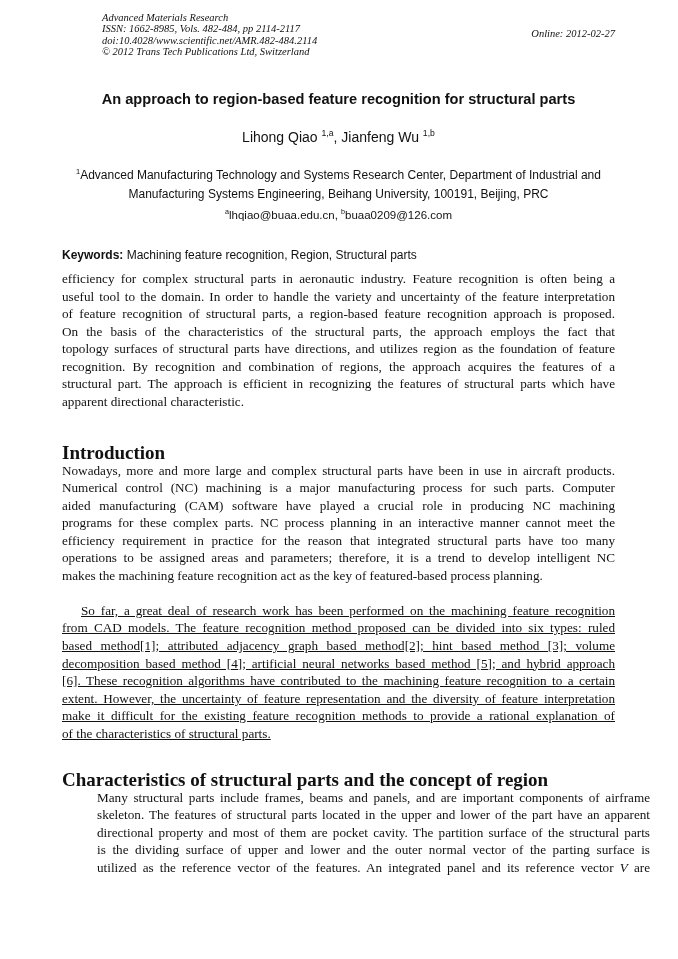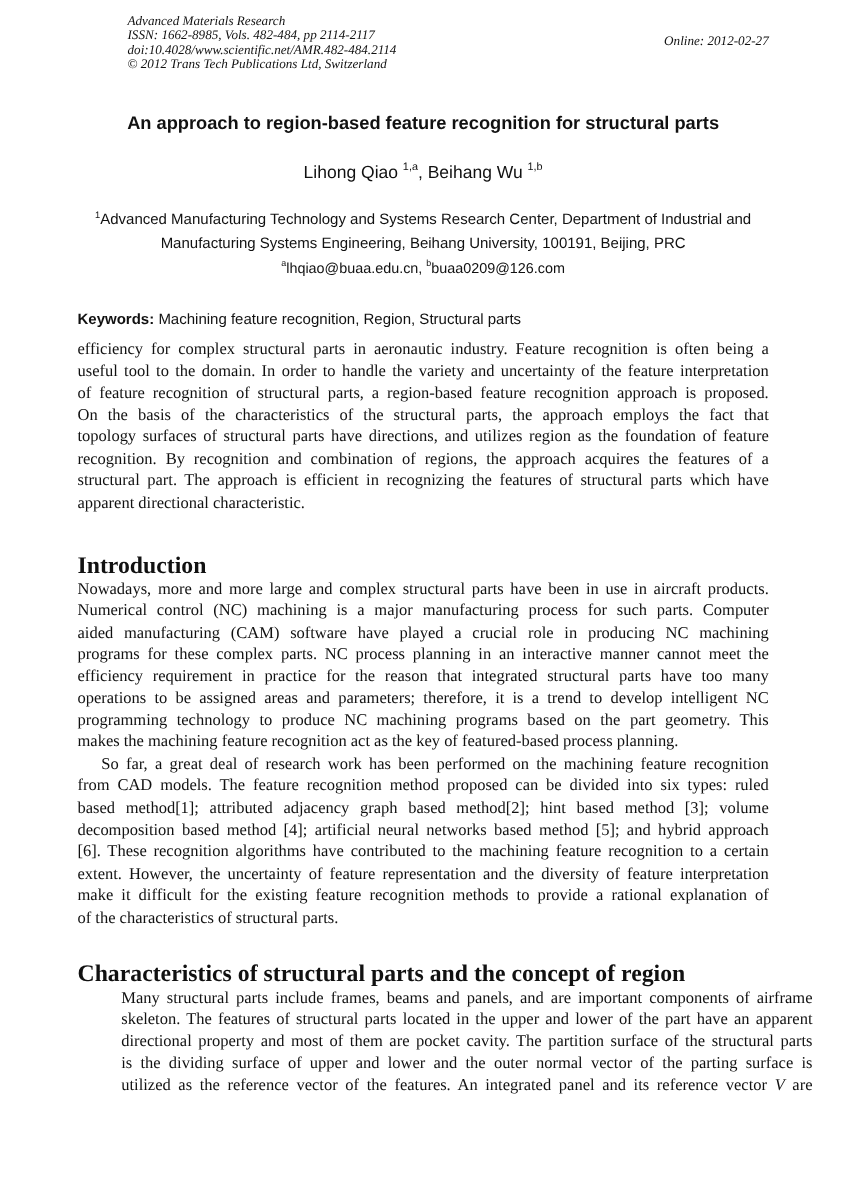--- a/index.html
+++ b/index.html
@@ -34,21 +34,21 @@
       <div>doi:10.4028/www.scientific.net/AMR.482-484.2114</div>
       <div>© 2012 Trans Tech Publications Ltd, Switzerland</div>
     </div>
     <div class="right">Online: 2012-02-27</div>
   </div>
 
   <div class="title">An approach to region-based feature recognition for structural parts</div>
 
   <div class="authors">
     <span>Lihong Qiao</span>
-    <sup>1,a</sup><span>, </span><span>Beihang Wu</span>
+    <sup>1,a</sup><span>, </span><span>Jianfeng Wu</span>
     <sup>1,b</sup>
   </div>
 
   <div class="affil">
     <div><sup>1</sup><span>Advanced Manufacturing Technology and Systems Research Center, Department of Industrial and</span></div>
     <div>Manufacturing Systems Engineering, Beihang University, 100191, Beijing, PRC</div>
   </div>
 
   <div class="emails">
     <sup>a</sup><span>lhqiao@buaa.edu.cn</span><span>, </span><sup>b</sup><span>buaa0209@126.com</span>
@@ -72,25 +72,24 @@
 
   <div class="heading" style="top:444px;">Introduction</div>
 
   <div class="para body" style="top:461.5px;">
     <span class="line">Nowadays, more and more large and complex structural parts have been in use in aircraft products.</span>
     <span class="line">Numerical control (NC) machining is a major manufacturing process for such parts. Computer</span>
     <span class="line">aided manufacturing (CAM) software have played a crucial role in producing NC machining</span>
     <span class="line">programs for these complex parts. NC process planning in an interactive manner cannot meet the</span>
     <span class="line">efficiency requirement in practice for the reason that integrated structural parts have too many</span>
     <span class="line">operations to be assigned areas and parameters; therefore, it is a trend to develop intelligent NC</span>
-    <span class="line">programming technology to produce NC machining programs based on the part geometry. This</span>
     <span class="line last">makes the machining feature recognition act as the key of featured-based process planning.</span>
   </div>
 
-  <div class="para body" style="top:601.9px;">
+  <div class="para body" style="top:601.9px;text-decoration:underline;">
     <span class="line" style="padding-left:19px; width:534px;">So far, a great deal of research work has been performed on the machining feature recognition</span>
     <span class="line">from CAD models. The feature recognition method proposed can be divided into six types: ruled</span>
     <span class="line">based method[1]; attributed adjacency graph based method[2]; hint based method [3]; volume</span>
     <span class="line">decomposition based method [4]; artificial neural networks based method [5]; and hybrid approach</span>
     <span class="line">[6]. These recognition algorithms have contributed to the machining feature recognition to a certain</span>
     <span class="line">extent. However, the uncertainty of feature representation and the diversity of feature interpretation</span>
     <span class="line">make it difficult for the existing feature recognition methods to provide a rational explanation of</span>
     <span class="line last">of the characteristics of structural parts.</span>
   </div>
 

